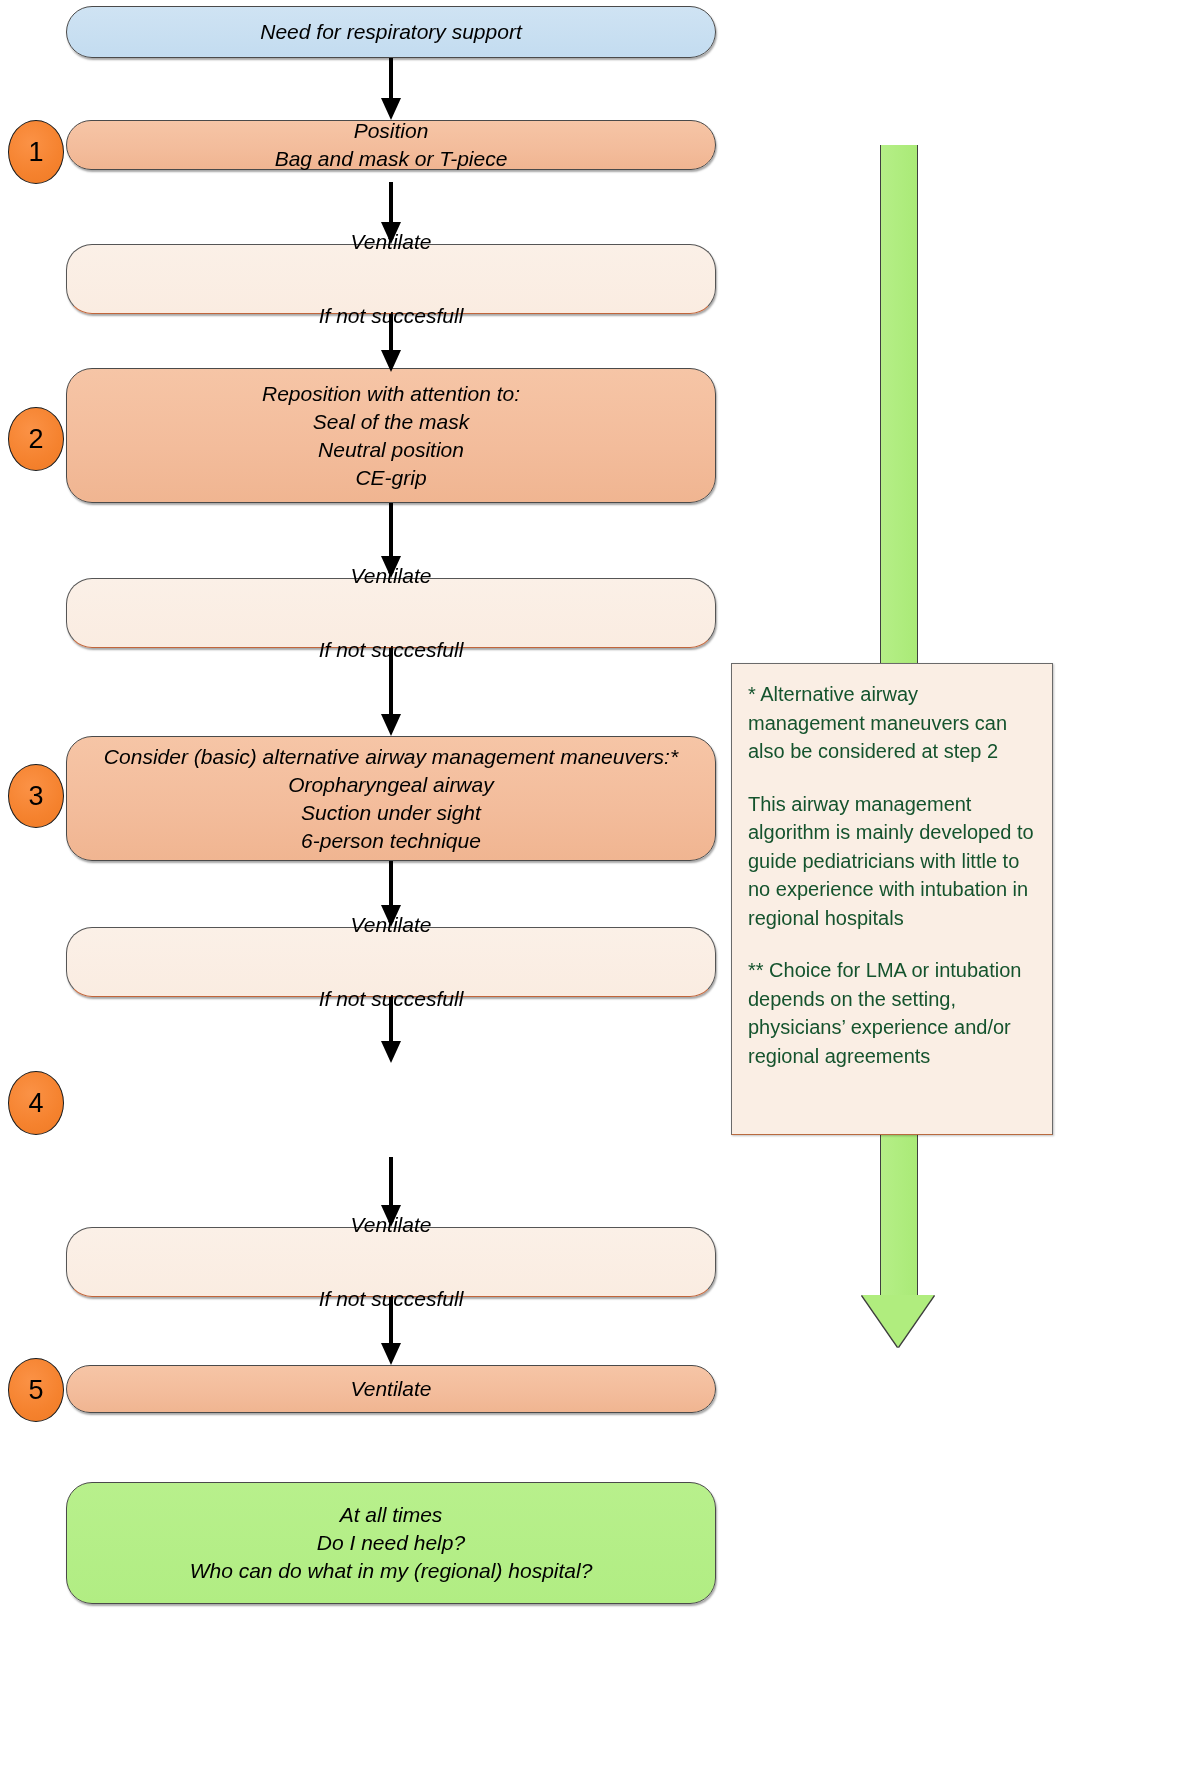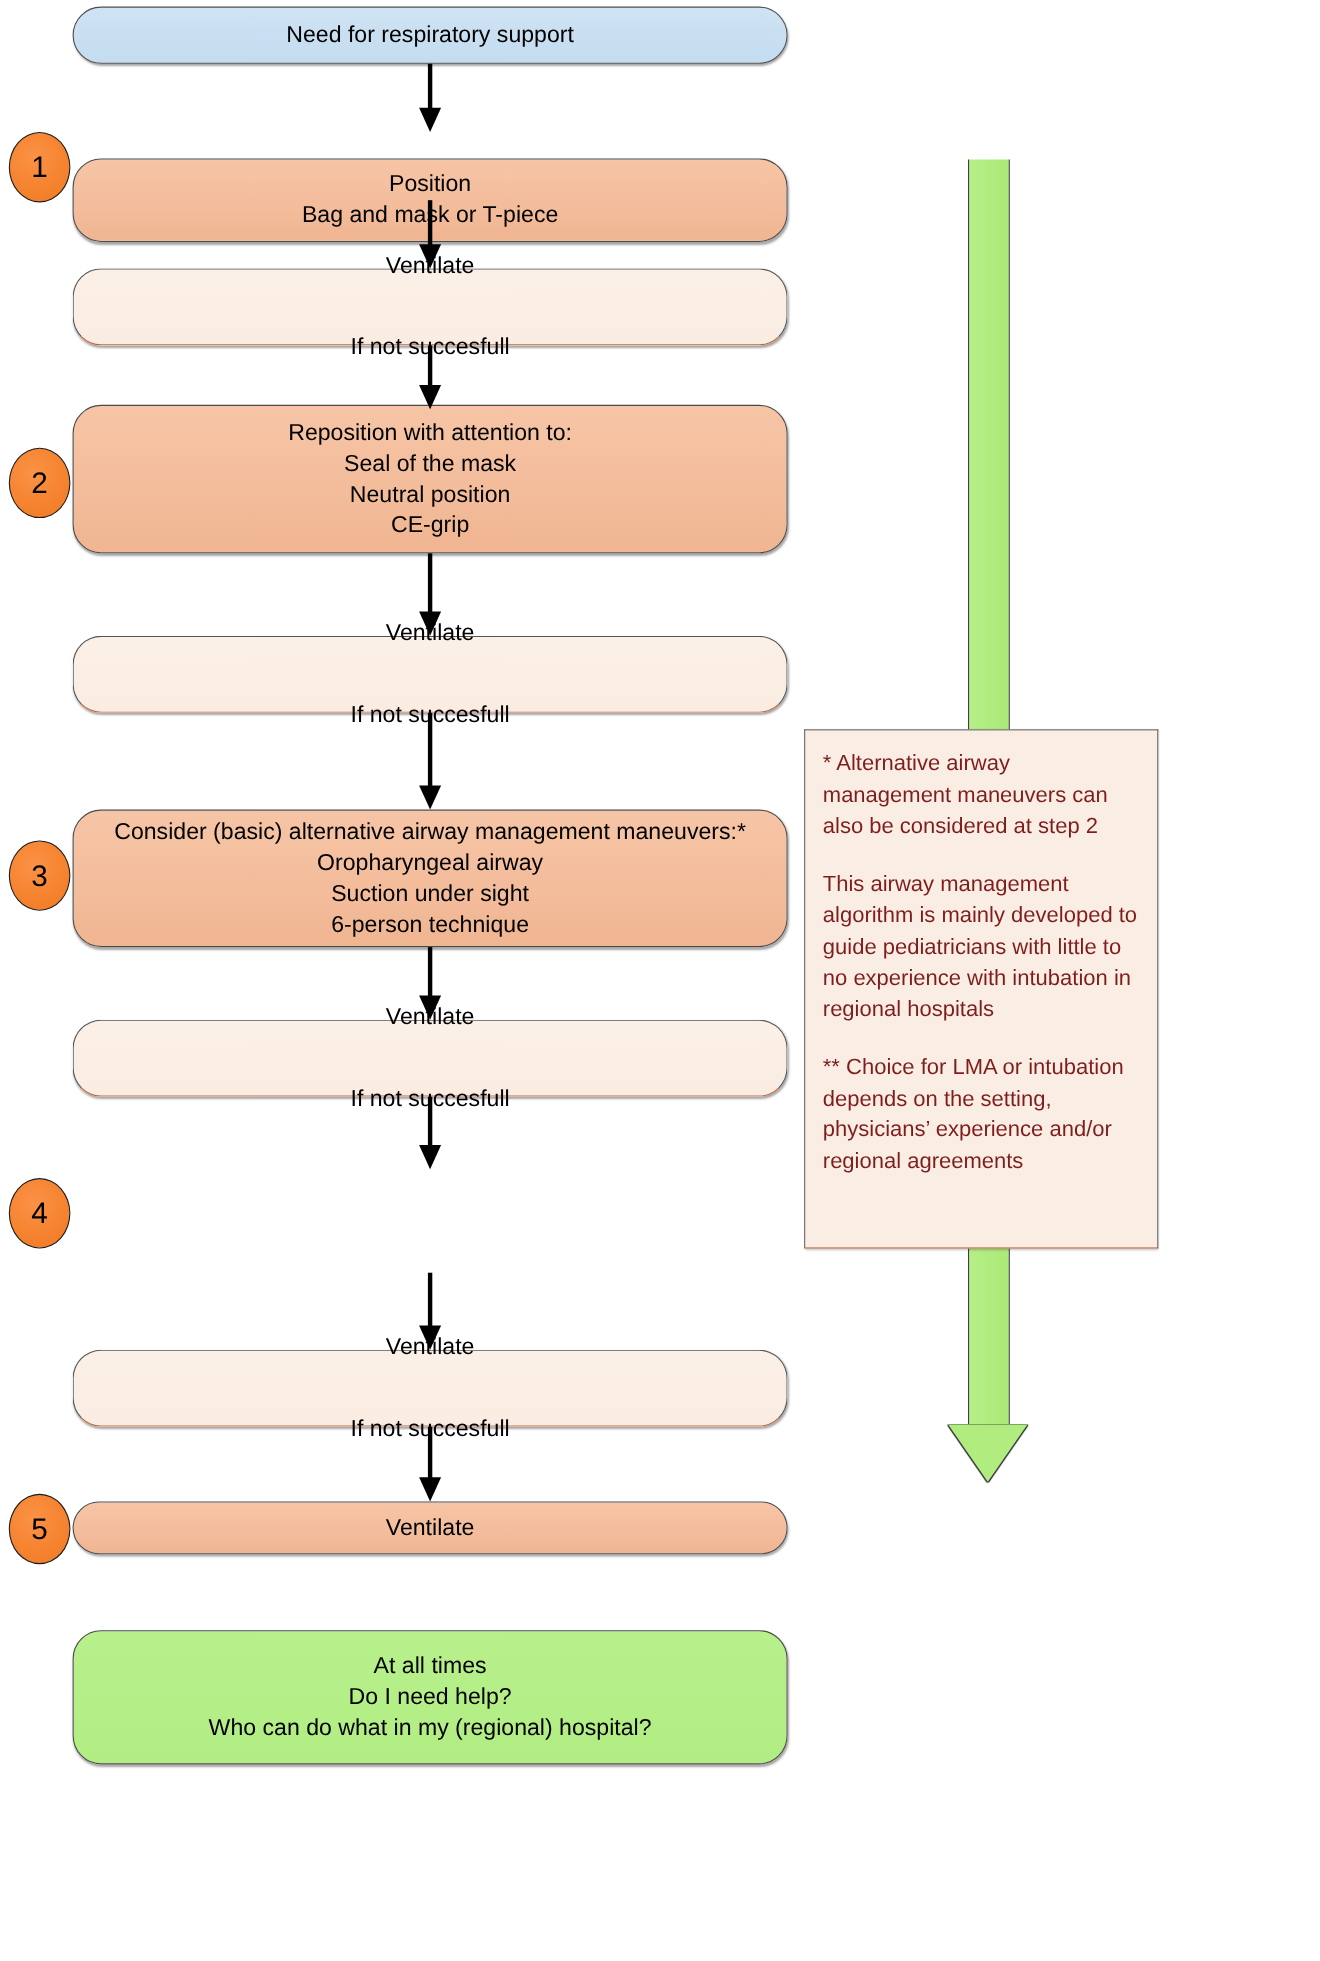--- a/index.html
+++ b/index.html
@@ -27,21 +27,21 @@
     display: flex;
     flex-direction: column;
     align-items: center;
     justify-content: center;
     text-align: center;
     color: #000000;
     font-size: 21px;
     line-height: 28px;
     box-shadow: 1px 2px 2px rgba(0,0,0,0.35);
   }
-  .node .line { display: block; white-space: nowrap; }
+  .node .line { display: block; white-space: nowrap; font-style: italic; }
 
   .node-blue {
     background: linear-gradient(180deg,#cfe3f3 0%, #c3dcf0 100%);
     border: 1.5px solid #4a4a4a;
   }
   .node-orange {
     background: linear-gradient(180deg,#f6c5a6 0%, #f3bc9b 60%, #f0b591 100%);
     border: 1.5px solid #4a4a4a;
   }
   .node-cream {
@@ -114,21 +114,21 @@
   
   #note-box {
     position: absolute;
     box-sizing: border-box;
     background: #faeee4;
     border: 1.5px solid #6a6a6a;
     border-bottom-color: #b96a3e;
     padding: 16px 14px 14px 16px;
     font-size: 20px;
     line-height: 28.5px;
-    color: #7f1d1d;
+    color: #14532d;
     z-index: 2;
     box-shadow: 1px 1px 2px rgba(0,0,0,0.25);
   }
   #note-box p { margin: 0 0 24px 0; }
   #note-box p:last-child { margin-bottom: 0; }
 </style>
 </head>
 <body>
 
 <div id="canvas">
@@ -143,21 +143,21 @@
   </div>
 
   <div class="arrow" style="left:381px; top:58px; height:62px;">
     <div class="shaft" style="height:42px;"></div>
     <div class="head" style="top:40px;"></div>
   </div>
 
   <div class="badge" style="left:8px; top:120px;">
     <span>1</span>
   </div>
-  <div class="node node-orange" style="left:66px; top:120px; width:650px; height:76px;margin-top:24px;">
+  <div class="node node-orange" style="left:66px; top:120px; width:650px; height:50px;">
     <span class="line">Position</span>
     <span class="line">Bag and mask or T-piece</span>
   </div>
 
   <div class="arrow" style="left:381px; top:182px; height:62px;">
     <div class="shaft" style="height:42px;"></div>
     <div class="head" style="top:40px;"></div>
   </div>
 
   <div class="node node-cream" style="left:66px; top:244px; width:650px; height:70px;">

